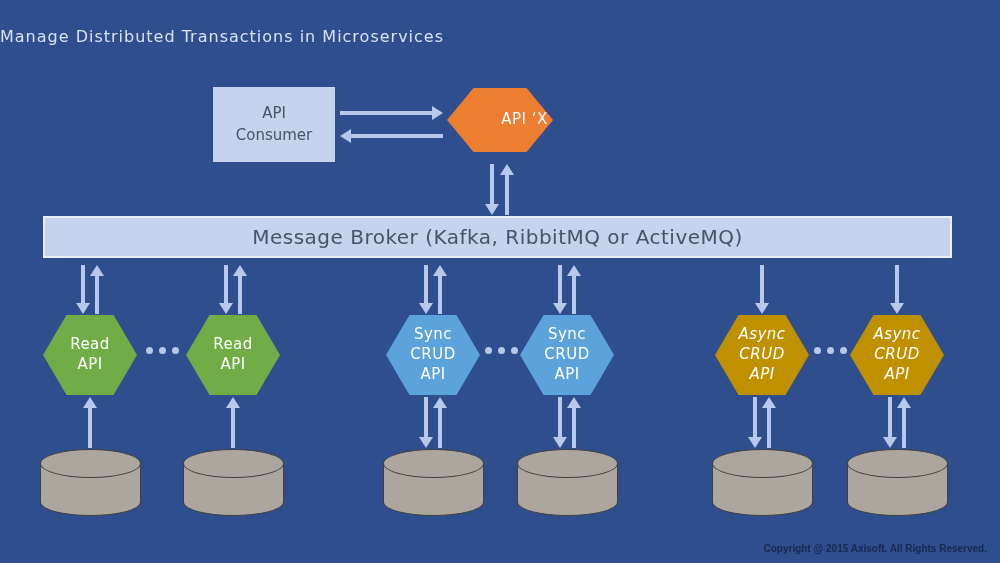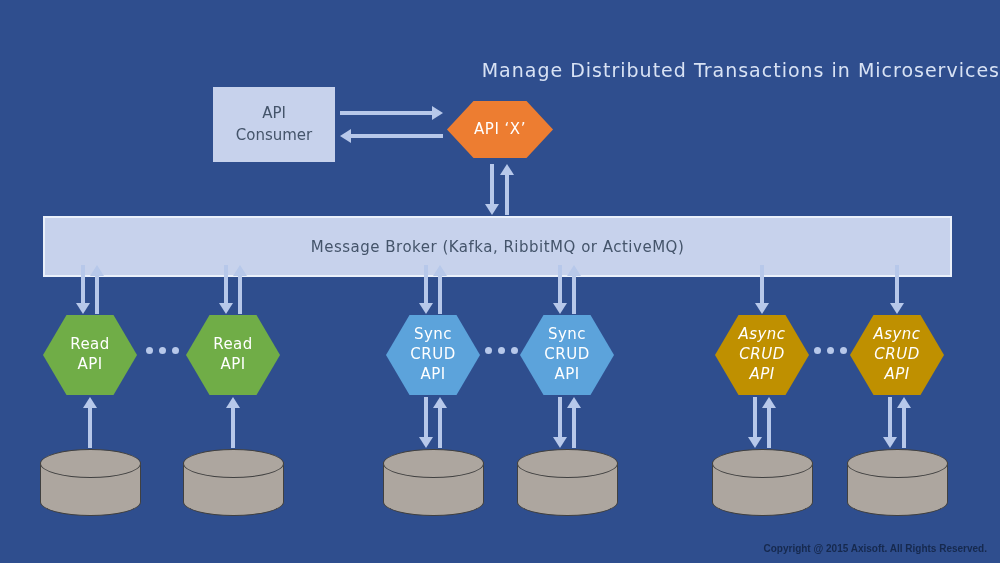--- a/index.html
+++ b/index.html
@@ -6,29 +6,29 @@
     --background:#2F4E8E; --panel-fill:#C7D2EC; --panel-border:#EAF0FA; --panel-text:#44546A;
     --orange:#ED7D31; --green:#70AD47; --blue:#5CA3DB; --gold:#BF9000;
     --arrow:#B7C8EA; --db-fill:#ADA69F; --db-border:#404040;
     --title-text:#D8E2F4; --copyright-text:#16294E; --hex-text:#FFFFFF;
   }
   *{box-sizing:border-box;margin:0;padding:0;}
   html,body{width:1000px;height:563px;}
   body{font-family:"DejaVu Sans",sans-serif;overflow:hidden;}
   .canvas{position:relative;width:1000px;height:563px;background:var(--background);}
 
-  .title{position:absolute;top:27px;left:0;width:1000px;text-align:right;
-    font-size:19px;letter-spacing:1px;color:var(--title-text);margin-top:32px;}
+  .title{position:absolute;top:27px;left:0;width:1000px;text-align:left;
+    font-size:16px;letter-spacing:1px;color:var(--title-text);}
 
   .box{position:absolute;background:var(--panel-fill);color:var(--panel-text);
     display:flex;align-items:center;justify-content:center;text-align:center;}
   .consumer{left:213px;top:87px;width:122px;height:75px;font-size:15px;line-height:1.45;}
 
-  .broker{left:43px;top:216px;width:909px;height:61px;border:2px solid var(--panel-border);
-    font-size:15px;letter-spacing:0.5px;}
+  .broker{left:43px;top:216px;width:909px;height:42px;border:2px solid var(--panel-border);
+    font-size:20px;letter-spacing:0.5px;}
 
   .hex{position:absolute;display:flex;align-items:center;justify-content:center;text-align:center;
     color:var(--hex-text);clip-path:polygon(25% 0%,75% 0%,100% 50%,75% 100%,25% 100%,0% 50%);
     font-size:15px;line-height:1.32;letter-spacing:0.5px;}
   .hex.orange{background:var(--orange);}
   .hex.green{background:var(--green);}
   .hex.blue{background:var(--blue);}
   .hex.gold{background:var(--gold);font-style:italic;}
   .row-hex{top:315px;width:94px;height:80px;}
 
@@ -75,21 +75,21 @@
   <div class="title">Manage Distributed Transactions in Microservices</div>
 
   <div class="box consumer">
     <span class="pre">API
 Consumer</span>
   </div>
 
   <div class="arr h right" style="left:340px;top:106px;width:103px;"></div>
   <div class="arr h left" style="left:340px;top:129px;width:103px;"></div>
 
-  <div class="hex orange" style="left:447px;top:101px;width:106px;height:57px;">
+  <div class="hex orange" style="left:447px;top:88px;width:106px;height:64px;justify-content:flex-end;">
     <span>API ‘X’</span>
   </div>
 
   <div class="arr v down" style="left:485px;top:164px;height:51px;"></div>
   <div class="arr v up" style="left:500px;top:164px;height:51px;"></div>
 
   <div class="box broker">
     <span>Message Broker (Kafka, RibbitMQ or ActiveMQ)</span>
   </div>
 

